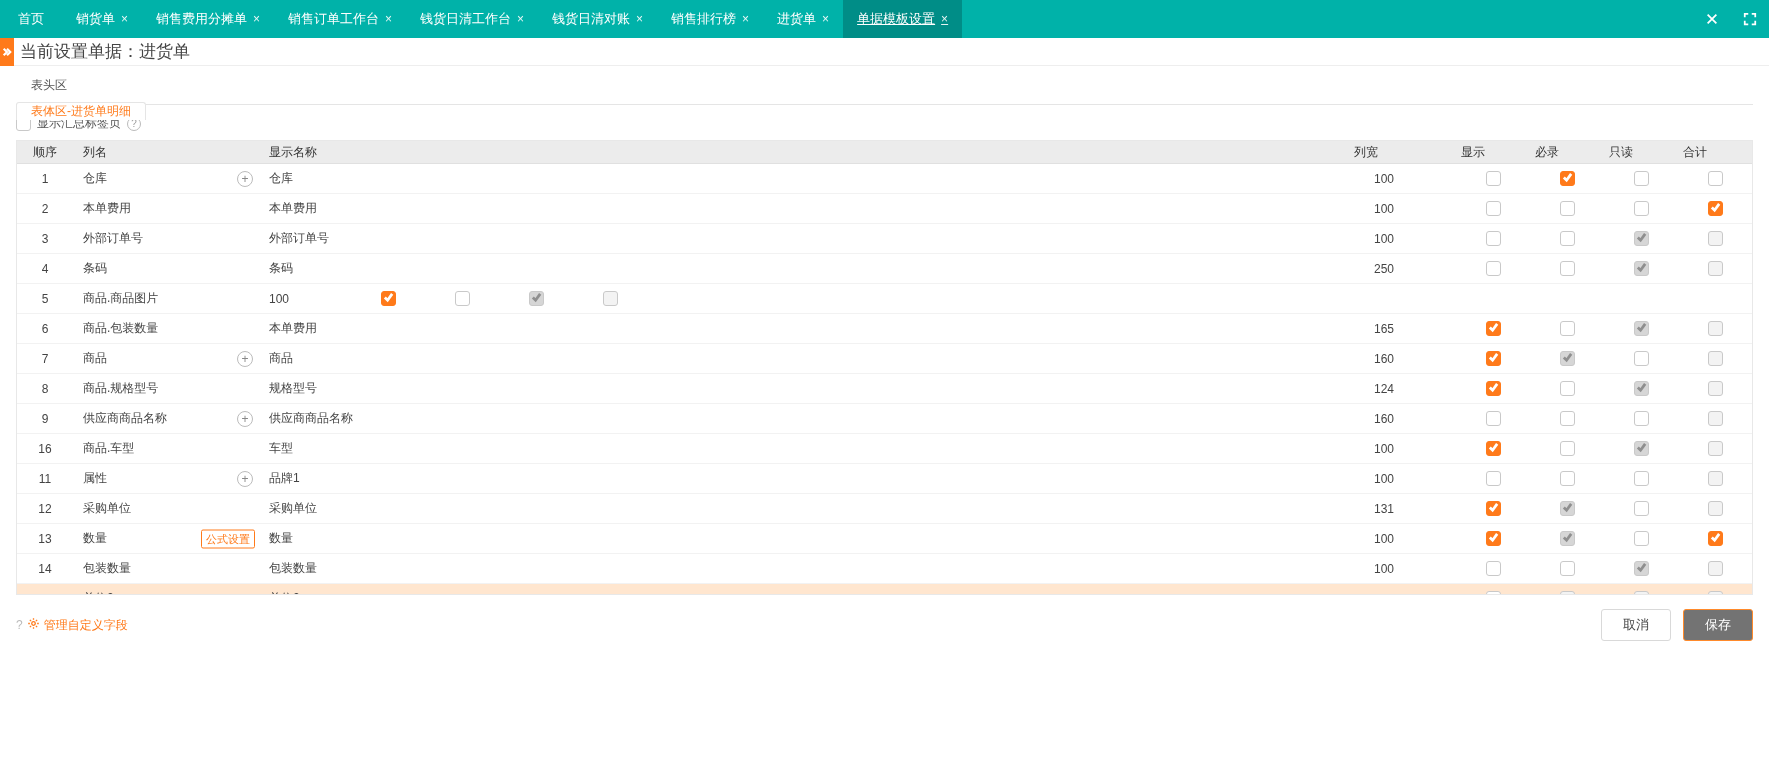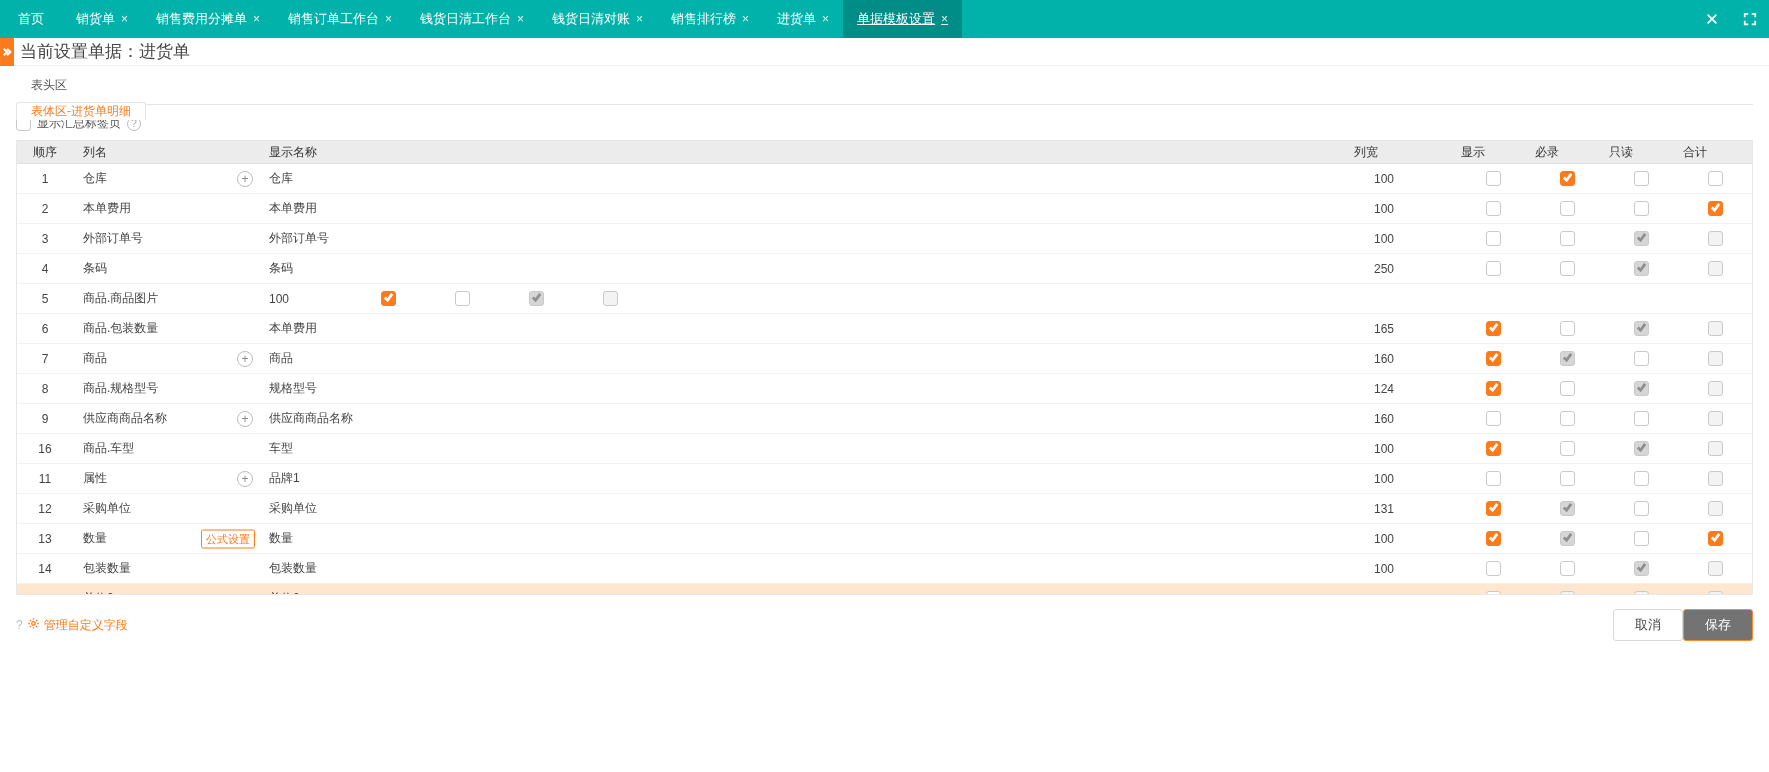--- a/index.html
+++ b/index.html
@@ -57,21 +57,21 @@
   .chk.checked.disabled .tick svg { stroke:#8f8f8f; }
 
   .tbody::-webkit-scrollbar { width:14px; }
   .tbody::-webkit-scrollbar-track { background:#f1f1f1; }
   .tbody::-webkit-scrollbar-thumb { background:#c7c7c7; border-radius:6px; }
 
   
   .footer { position:relative; margin:14px 16px 12px 16px; display:flex; align-items:center; }
   .footer .left { display:flex; align-items:center; gap:4px; color:#ff7a1a; font-size:12px; }
   .footer .left .q2 { color:#bbb; }
-  .footer .right { margin-left:auto; display:flex; }
+  .footer .right { margin-left:auto; display:flex; gap:12px; }
   .btn { min-width:70px; height:32px; display:flex; align-items:center; justify-content:center; border:1px solid #d9d9d9; border-radius:3px; background:#fff; font-size:13px; color:#444; cursor:pointer; }
   .btn.primary { background:#737373; border-color:#ff8a2b; color:#fff; }
   .gear svg { width:13px; height:13px; stroke:#ff7a1a; fill:none; stroke-width:1.6;}
 </style>
 </head>
 <body>
 
 <div class="topbar">
   <div id="top-tabs-mount" style="display: flex;">
       <div class="tab home">

